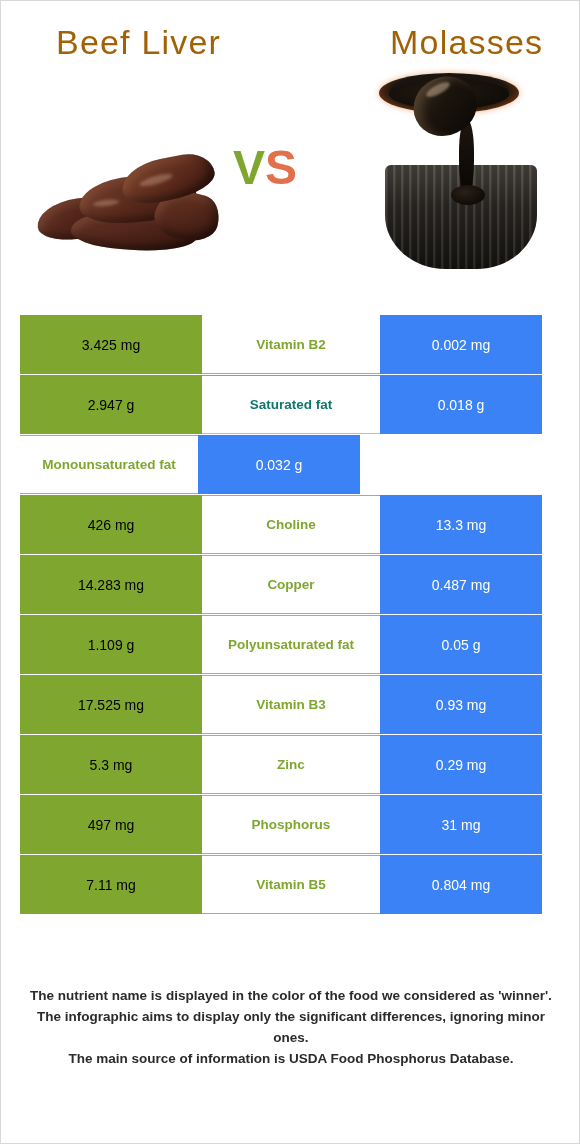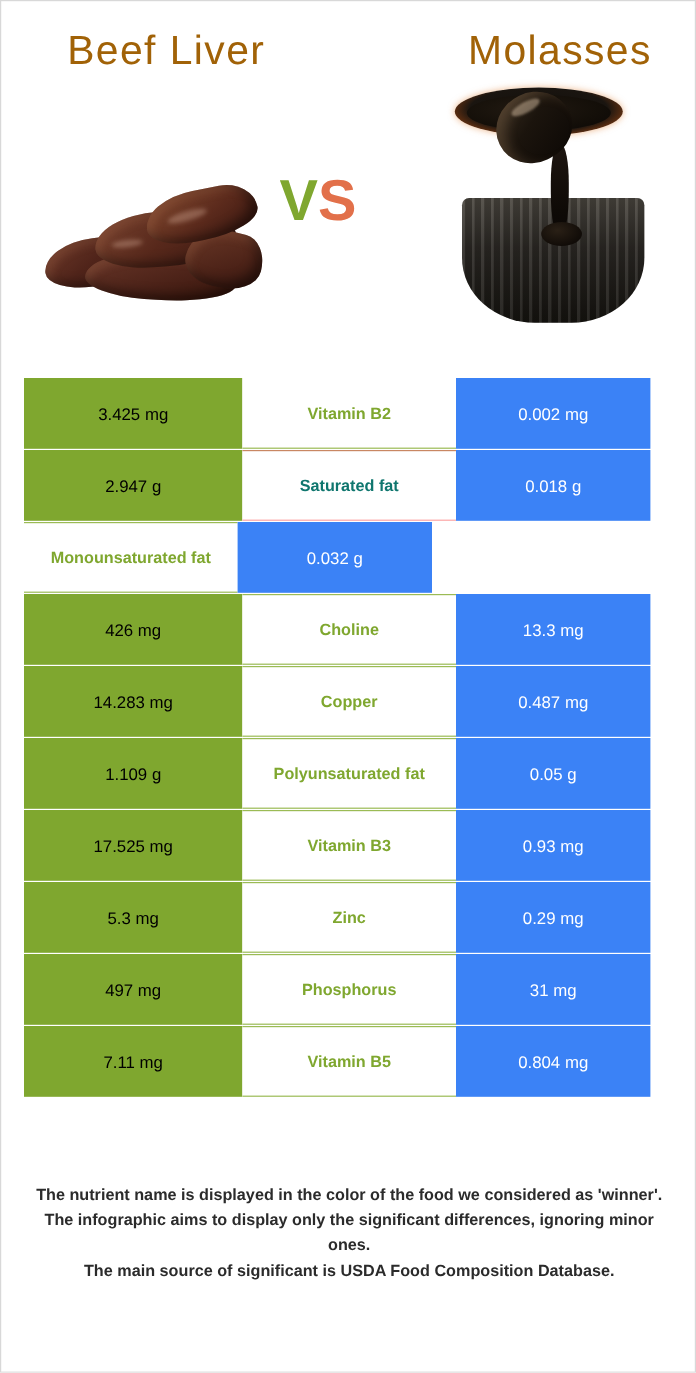--- a/index.html
+++ b/index.html
@@ -325,16 +325,16 @@
       <div class="row win-left">
         <div class="cell cell-left">7.11 mg</div>
         <div class="cell cell-mid">Vitamin B5</div>
         <div class="cell cell-right">0.804 mg</div>
       </div>
     </div>
 
   <div class="footer">
     <p>The nutrient name is displayed in the color of the food we considered as 'winner'.</p>
     <p>The infographic aims to display only the significant differences, ignoring minor ones.</p>
-    <p>The main source of significant is USDA Food Composition Database.</p>
+    <p>The main source of information is USDA Food Phosphorus Database.</p>
   </div>
 
 </div>
 
 </body></html>

